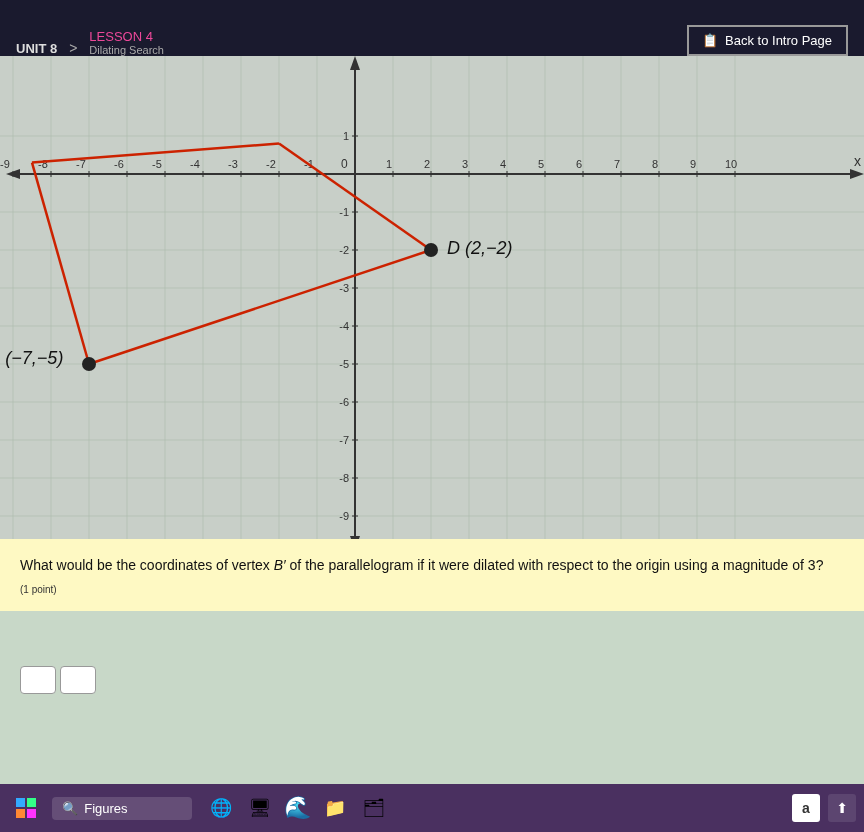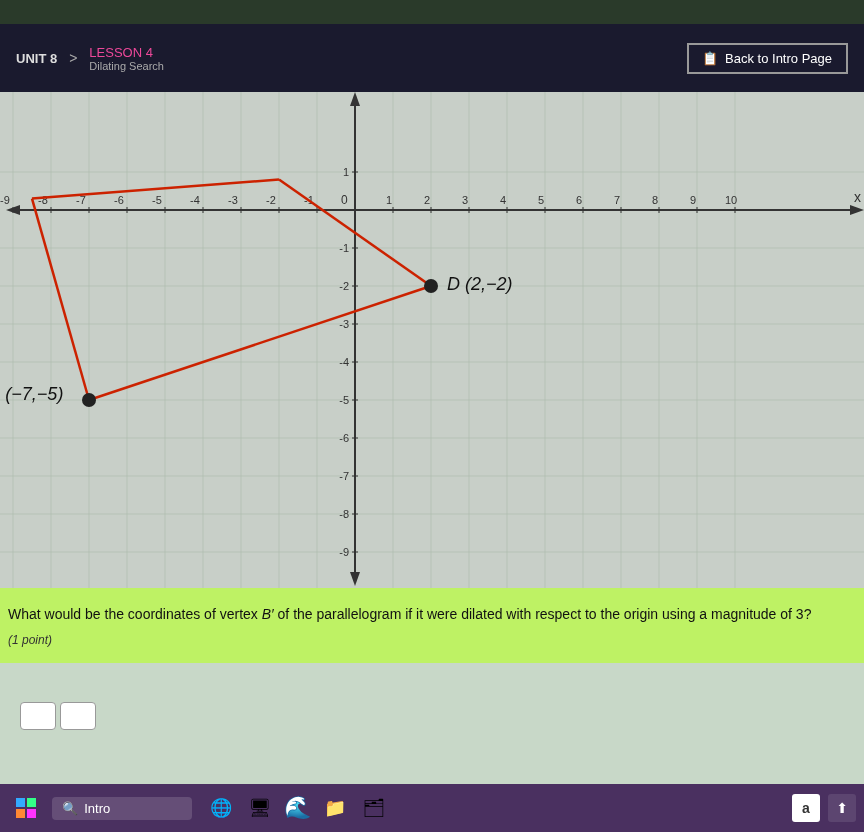--- a/index.html
+++ b/index.html
@@ -8,29 +8,28 @@
       height: 832px;
       background: #2a3a2a;
       font-family: Arial, sans-serif;
       overflow: hidden;
       position: relative;
     }
 
     
     .title-bar {
       background: #1a1a2e;
-      height: 68px;
-      display: flex;
-      align-items: center;
+      height: 56px;
+      display: flex;
+      align-items: flex-end;
       padding: 0 16px;
       gap: 12px;
       color: white;
       position: relative;
       z-index: 10;
-      margin-top: 24px;
     }
     .title-unit {
       font-size: 13px;
       font-weight: bold;
       color: #ddd;
     }
     .title-chevron {
       color: #aaa;
       font-size: 14px;
     }
@@ -76,38 +75,37 @@
     
     .graph-svg {
       position: absolute;
       top: 0;
       left: 0;
     }
 
     
     .question-area {
       position: absolute;
-      top: 496px;
+      top: 483px;
       left: 0;
       right: 0;
-      padding: 16px 8px;
-      background: #bef264;
+      padding: 16px 20px;
+      background: #fef9c3;
     }
     .question-text {
       font-size: 14px;
       color: #111;
       line-height: 1.5;
     }
     .question-text .italic {
       font-style: italic;
     }
     .question-points {
-      font-size: 12px;
+      font-size: 10px;
       color: #333;
-      font-style: italic;
       margin-top: 8px;
     }
 
     
     .answer-area {
       position: absolute;
       top: 610px;
       left: 20px;
       display: flex;
       gap: 4px;
@@ -374,21 +372,21 @@
     <div class="windows-logo">
       <div style="background:#3af;"></div>
       <div style="background:#3f8;"></div>
       <div style="background:#f83;"></div>
       <div style="background:#f3f;"></div>
     </div>
   </div>
 
   <div class="taskbar-search">
     <span>🔍</span>
-    <span>Intro</span>
+    <span>Figures</span>
   </div>
 
   <div class="taskbar-icons">
     <div class="taskbar-icon">🌐</div>
     <div class="taskbar-icon">🖥</div>
     <div class="taskbar-icon" style="font-size:22px; color:#3af;">🌊</div>
     <div class="taskbar-icon">📁</div>
     <div class="taskbar-icon">🗂</div>
   </div>
 

